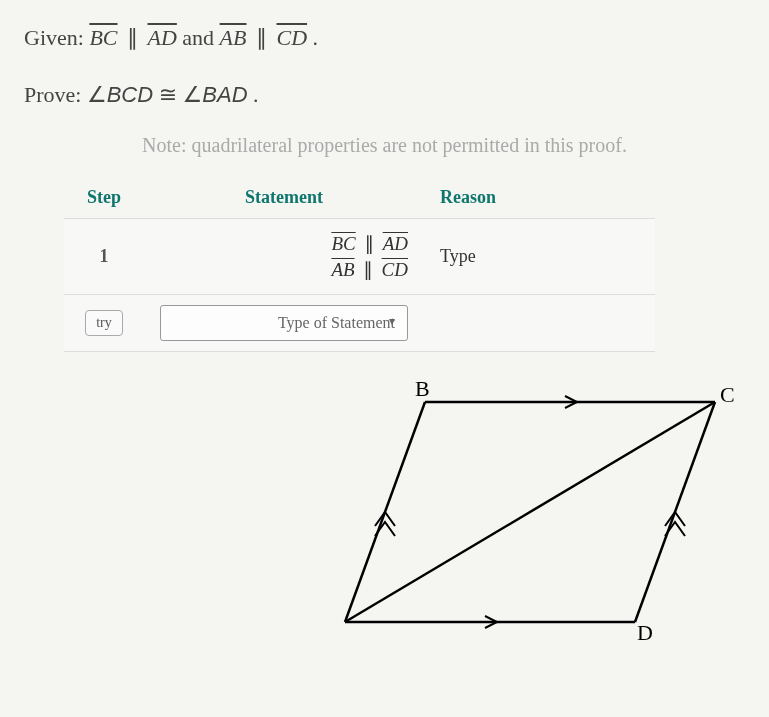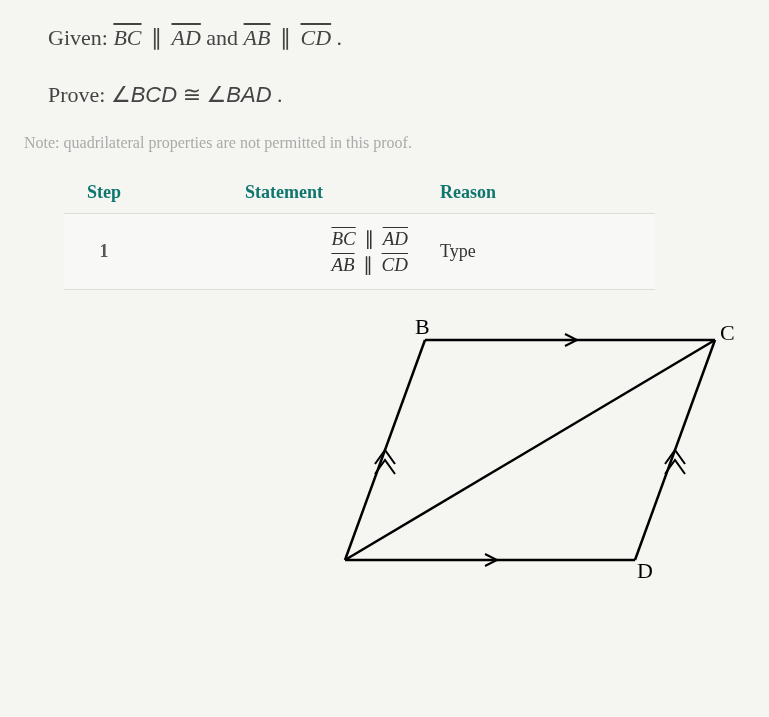--- a/index.html
+++ b/index.html
@@ -10,40 +10,40 @@
       width: 769px;
       height: 717px;
       padding: 20px 24px;
       overflow: hidden;
     }
     .problem-header {
       font-size: 22px;
       color: #444;
       margin-bottom: 22px;
       line-height: 1.6;
-      margin-left: 24px;
     }
     .overline {
       text-decoration: overline;
       font-style: italic;
       font-family: 'Times New Roman', serif;
     }
     .math-italic {
       font-style: italic;
       font-family: Liberation Sans, sans-serif;
     }
     .parallel {
       font-family: 'Times New Roman', serif;
       padding: 0 4px;
     }
     .angle { font-family: 'Times New Roman', serif; }
     .note {
-      font-size: 16px;
+      font-size: 20px;
       color: #aaa;
       margin-bottom: 20px;
+      text-align: center;
     }
     .proof-table {
       width: 82%;
       margin-left: 40px;
       border-collapse: collapse;
       margin-bottom: 30px;
     }
     .proof-table th {
       text-align: left;
       padding: 10px 16px;
@@ -149,20 +149,29 @@
           <span class="overline">AD</span>
         </span>
         <span class="stmt-line">
           <span class="overline">AB</span>
           <span class="parallel">∥</span>
           <span class="overline">CD</span>
         </span>
       </td>
       <td>Type</td>
     </tr>
+    <tr>
+      <td class="step-cell">
+        <button class="try-btn">try</button>
+      </td>
+      <td class="stmt-cell" colspan="1">
+        <div class="dropdown">Type of Statement</div>
+      </td>
+      <td></td>
+    </tr>
   </tbody>
 </table>
 
 <div class="diagram-wrap">
   <svg class="diagram" viewBox="0 0 420 260">
 
     <g stroke="#000" stroke-width="2.5" fill="none">
       <line x1="110" y1="20" x2="400" y2="20"></line>
       <line x1="400" y1="20" x2="320" y2="240"></line>
       <line x1="320" y1="240" x2="30" y2="240"></line>

